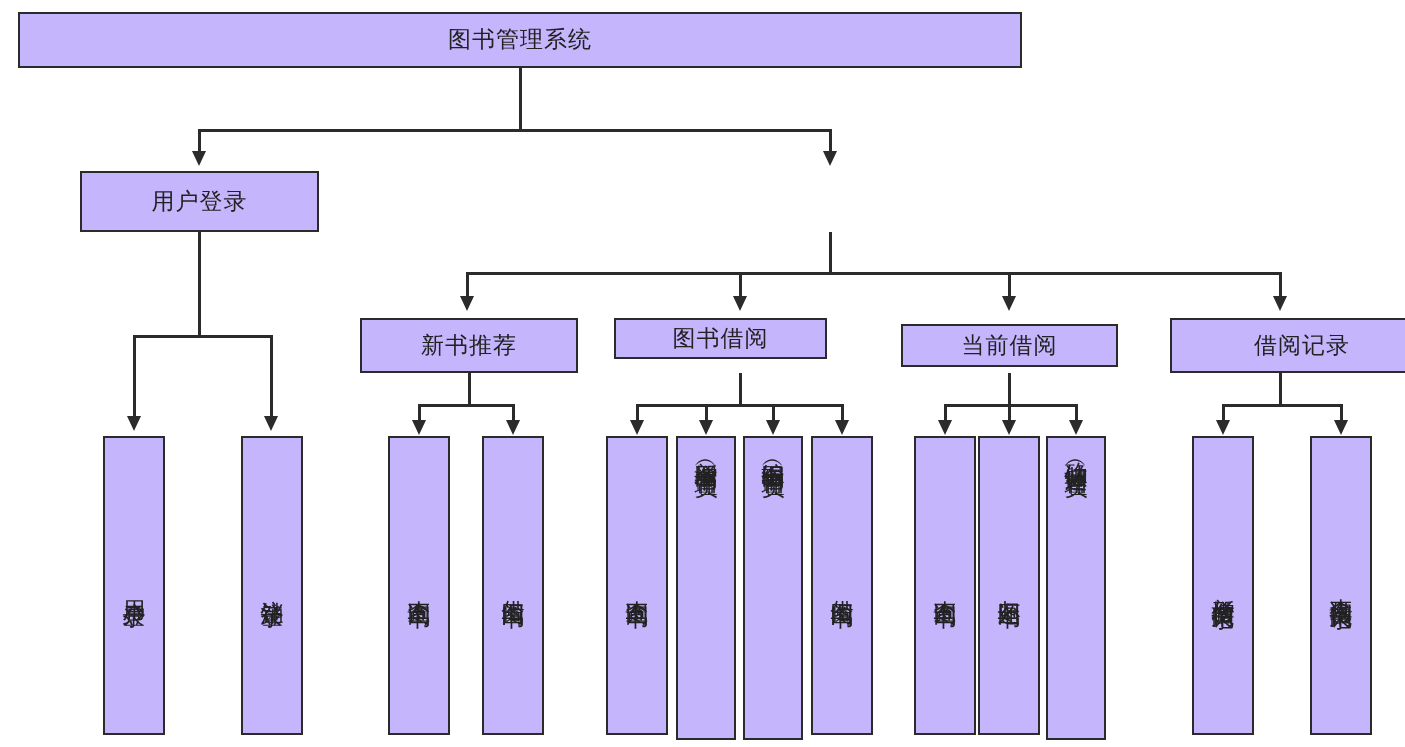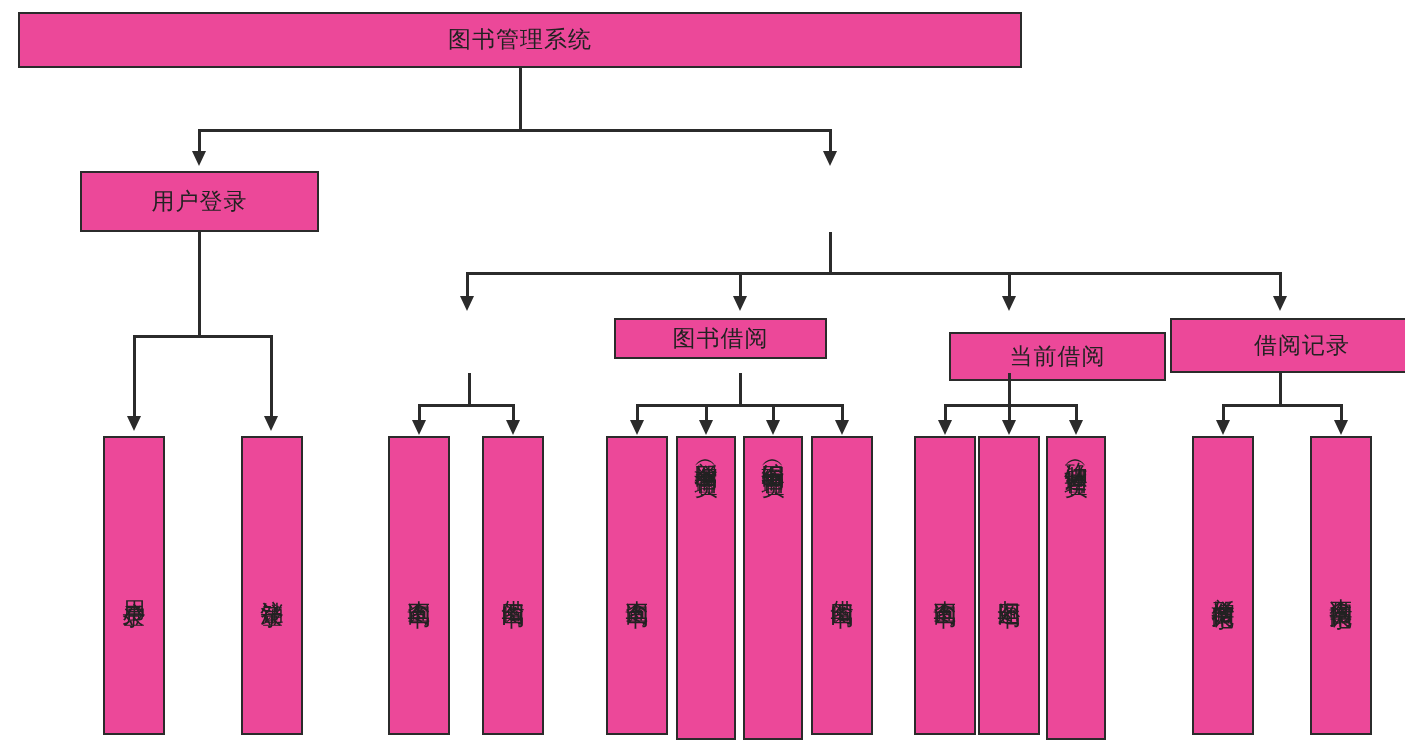--- a/index.html
+++ b/index.html
@@ -21,21 +21,21 @@
     top: 0;
     width: 1405px;
     height: 747px;
   }
 
   
   .node {
     position: absolute;
     box-sizing: border-box;
     border: 2.5px solid #2b2b2b;
-    background: #ec4899;
+    background: #c4b5fd;
     display: flex;
     align-items: center;
     justify-content: center;
     color: #222222;
   }
 
   .node.horiz {
     font-size: 23px;
     letter-spacing: 1px;
     line-height: 1.2;
@@ -118,24 +118,27 @@
   <div class="conn h" style="left:466px; top:272px; width:815px; height:2.5px;"></div>
   <div class="conn v" style="left:466px; top:272px; width:2.5px; height:26px;"></div>
   <div class="arrow" style="left:460px; top:296px;"></div>
   <div class="conn v" style="left:739px; top:272px; width:2.5px; height:26px;"></div>
   <div class="arrow" style="left:733px; top:296px;"></div>
   <div class="conn v" style="left:1008px; top:272px; width:2.5px; height:26px;"></div>
   <div class="arrow" style="left:1002px; top:296px;"></div>
   <div class="conn v" style="left:1279px; top:272px; width:2.5px; height:26px;"></div>
   <div class="arrow" style="left:1273px; top:296px;"></div>
 
+  <div class="node horiz" style="left:360px; top:318px; width:218px; height:55px;">
+    <span class="node-label">新书推荐</span>
+  </div>
   <div class="node horiz" style="left:614px; top:318px; width:213px; height:41px;">
     <span class="node-label">图书借阅</span>
   </div>
-  <div class="node horiz" style="left:901px; top:332px; width:217px; height:49px;margin-left:48px;">
+  <div class="node horiz" style="left:901px; top:324px; width:217px; height:43px;">
     <span class="node-label">当前借阅</span>
   </div>
   <div class="node horiz" style="left:1170px; top:318px; width:264px; height:55px;">
     <span class="node-label">借阅记录</span>
   </div>
 
   <div class="conn v" style="left:468px; top:373px; width:2.5px; height:33px;"></div>
   <div class="conn h" style="left:418px; top:404px; width:96px; height:2.5px;"></div>
   <div class="conn v" style="left:418px; top:404px; width:2.5px; height:18px;"></div>
   <div class="arrow" style="left:412px; top:420px;"></div>

